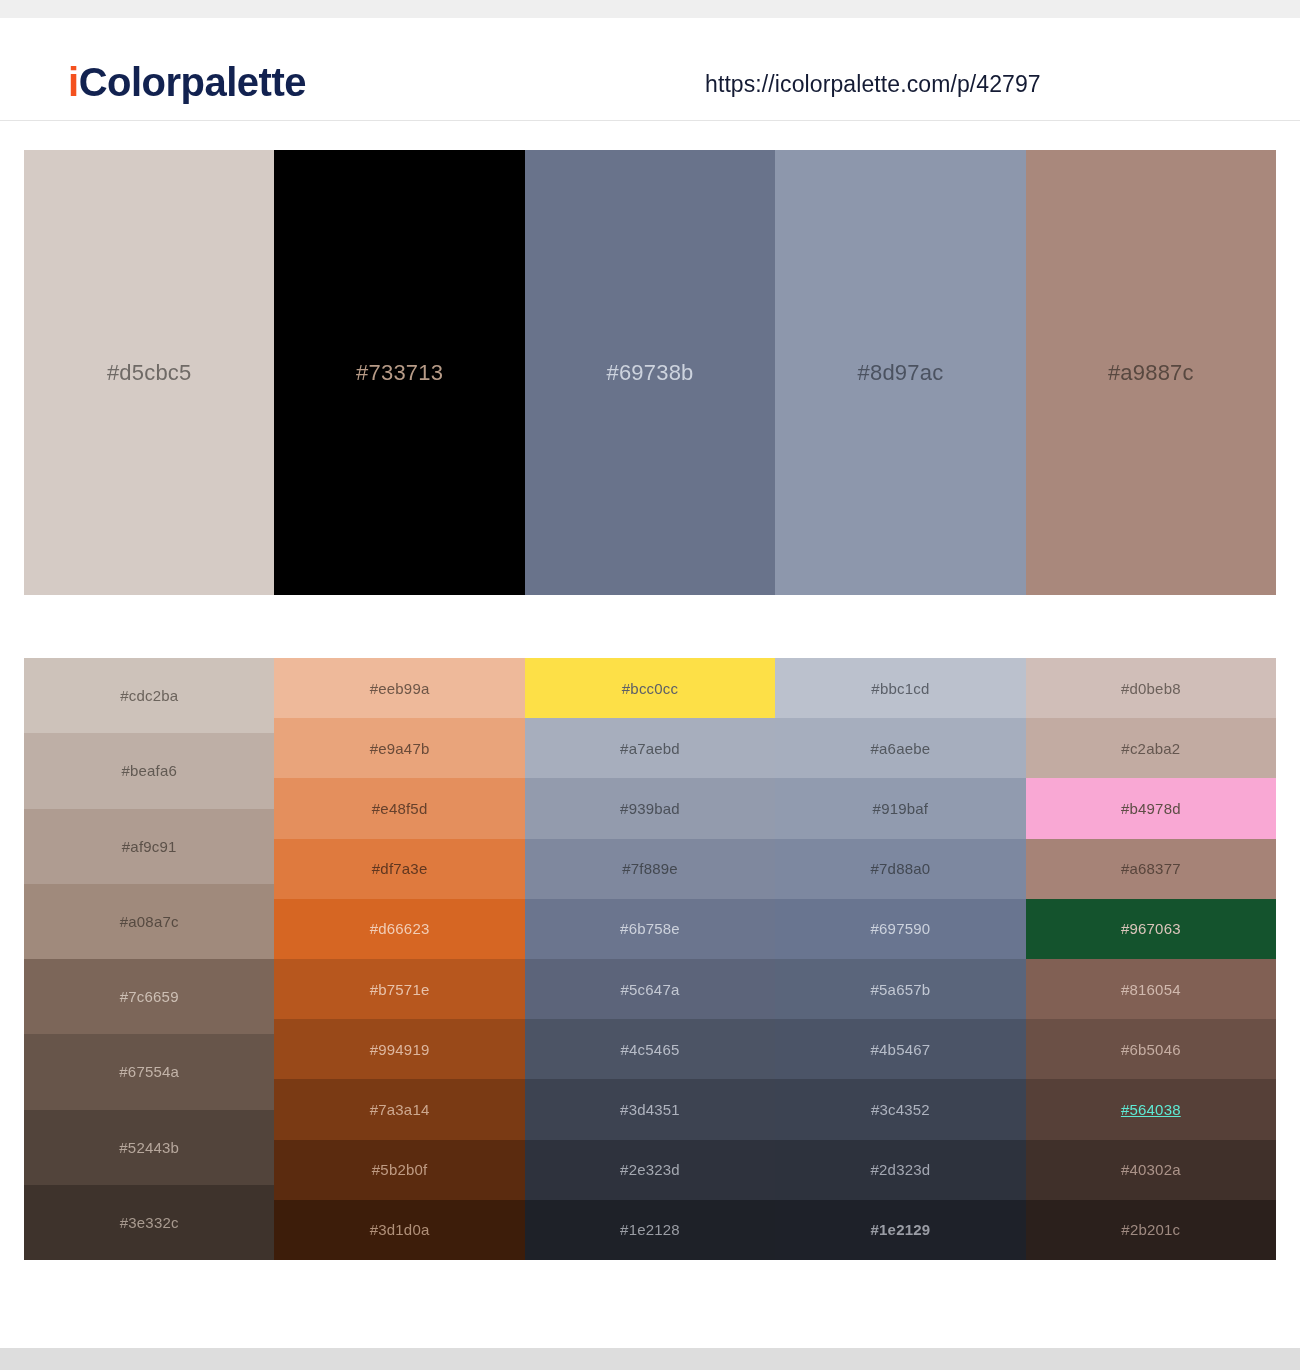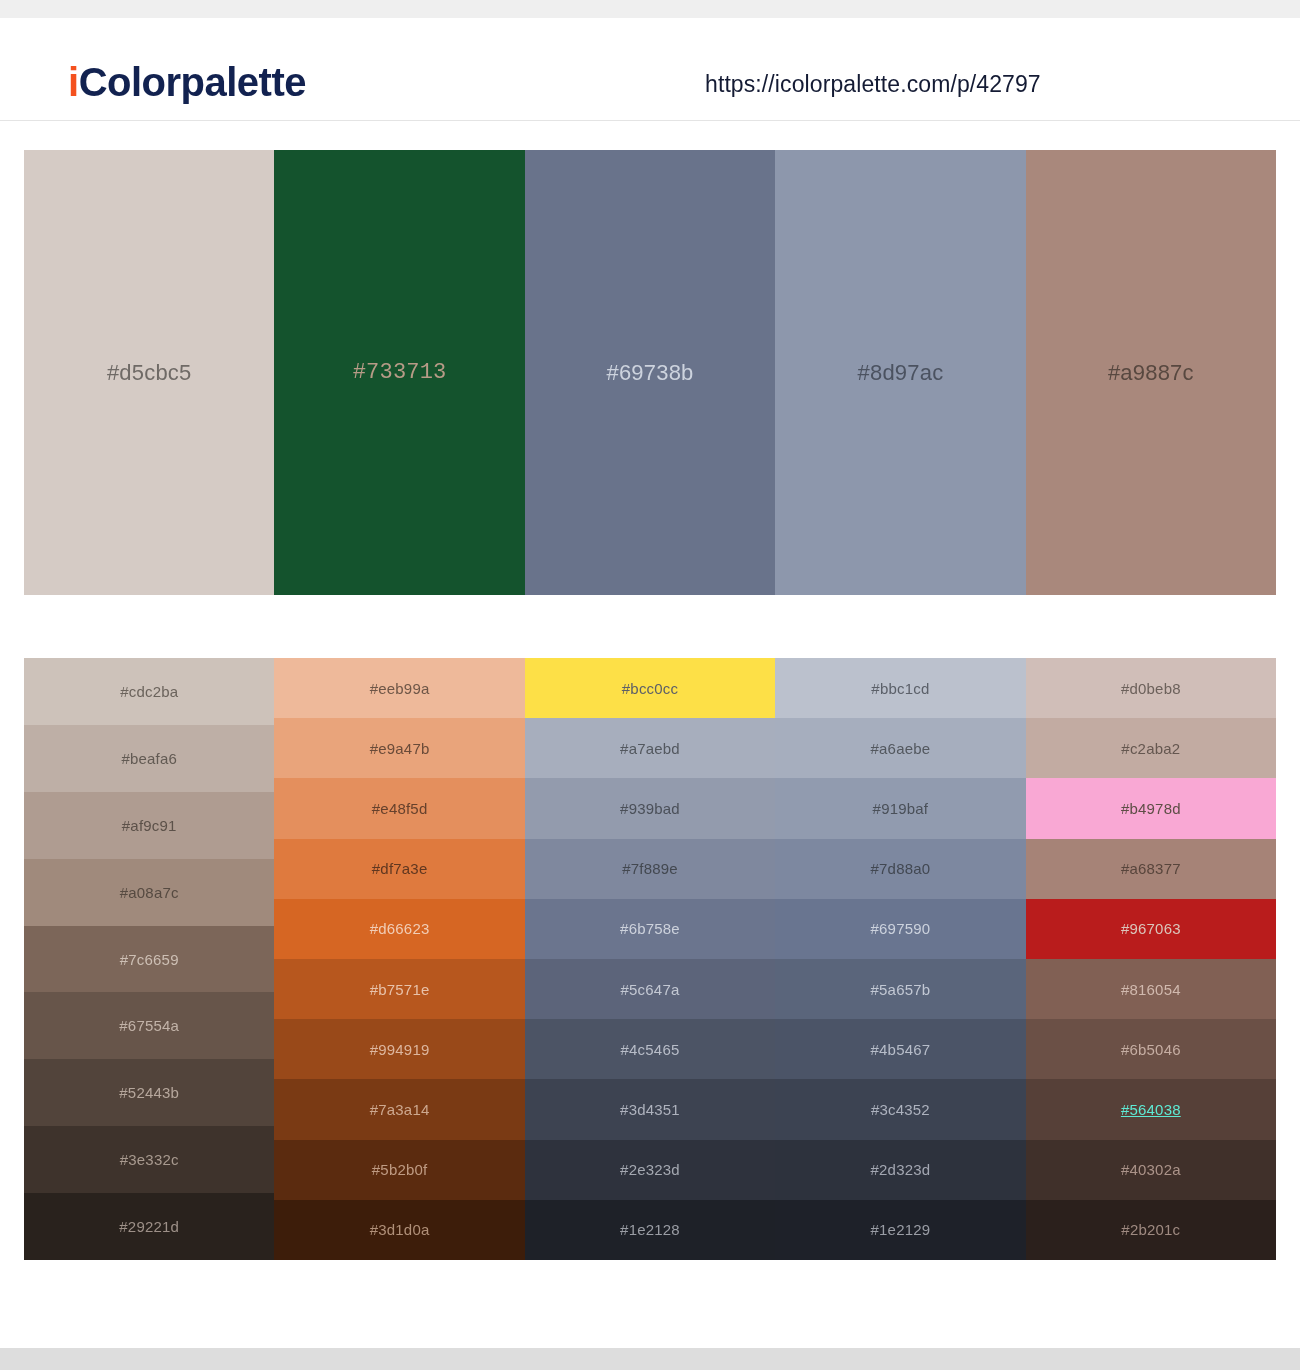--- a/index.html
+++ b/index.html
@@ -126,21 +126,21 @@
     <div class="logo">
       <span class="logo-i">i</span><span class="logo-rest">Colorpalette</span>
     </div>
     <div class="site-url">https://icolorpalette.com/p/42797</div>
   </div>
 
   <div class="main-palette">
       <div class="main-swatch" style="background: rgb(213, 203, 197);">
         <span style="color: rgb(111, 106, 102);">#d5cbc5</span>
       </div>
-      <div class="main-swatch" style="background: #14532d; font-family: Liberation Mono, monospace;">
+      <div class="main-swatch" style="background: #000000;">
         <span style="color: rgb(183, 155, 135);">#733713</span>
       </div>
       <div class="main-swatch" style="background: rgb(105, 115, 139);">
         <span style="color: rgb(205, 211, 222);">#69738b</span>
       </div>
       <div class="main-swatch" style="background: rgb(141, 151, 172); align-items: center;">
         <span style="color: rgb(75, 82, 96);">#8d97ac</span>
       </div>
       <div class="main-swatch" style="background: rgb(169, 136, 124);">
         <span style="color: rgb(88, 72, 64);">#a9887c</span>
@@ -166,23 +166,20 @@
         </div>
         <div class="shade-cell" style="background: rgb(103, 85, 74);">
           <span style="color: rgb(194, 179, 168);">#67554a</span>
         </div>
         <div class="shade-cell" style="background: rgb(82, 68, 59);">
           <span style="color: rgb(182, 167, 156);">#52443b</span>
         </div>
         <div class="shade-cell" style="background: rgb(62, 51, 44);">
           <span style="color: rgb(168, 154, 143);">#3e332c</span>
         </div>
-        <div class="shade-cell" style="background: rgb(41, 34, 29);">
-          <span style="color: rgb(157, 144, 136);">#29221d</span>
-        </div>
       </div>
       <div class="shade-col">
         <div class="shade-cell" style="background: rgb(238, 185, 154);">
           <span style="color: rgb(110, 86, 71);">#eeb99a</span>
         </div>
         <div class="shade-cell" style="background: rgb(233, 164, 123);">
           <span style="color: rgb(106, 75, 57);">#e9a47b</span>
         </div>
         <div class="shade-cell" style="background: rgb(228, 143, 93);">
           <span style="color: rgb(102, 65, 44);">#e48f5d</span>
@@ -262,38 +259,38 @@
         </div>
         <div class="shade-cell" style="background: rgb(75, 84, 103);">
           <span style="color: rgb(183, 189, 201);">#4b5467</span>
         </div>
         <div class="shade-cell" style="background: rgb(60, 67, 82);">
           <span style="color: rgb(173, 178, 190);">#3c4352</span>
         </div>
         <div class="shade-cell" style="background: rgb(45, 50, 61);">
           <span style="color: rgb(163, 167, 178);">#2d323d</span>
         </div>
-        <div class="shade-cell" style="background: rgb(30, 33, 41);">
+        <div class="shade-cell" style="background: rgb(30, 33, 41); font-weight: bold;">
           <span style="color: rgb(154, 157, 165);">#1e2129</span>
         </div>
       </div>
       <div class="shade-col">
         <div class="shade-cell" style="background: rgb(208, 190, 184);">
           <span style="color: rgb(108, 97, 91);">#d0beb8</span>
         </div>
         <div class="shade-cell" style="background: rgb(194, 171, 162);">
           <span style="color: rgb(101, 87, 80);">#c2aba2</span>
         </div>
         <div class="shade-cell" style="background: #f9a8d4;">
           <span style="color: rgb(94, 78, 70);">#b4978d</span>
         </div>
         <div class="shade-cell" style="background: rgb(166, 131, 119);">
           <span style="color: rgb(88, 69, 60);">#a68377</span>
         </div>
-        <div class="shade-cell" style="background: #b91c1c;">
+        <div class="shade-cell" style="background: #14532d;">
           <span style="color: rgb(219, 197, 187);">#967063</span>
         </div>
         <div class="shade-cell" style="background: rgb(129, 96, 84);">
           <span style="color: rgb(209, 185, 174); text-align: center;">#816054</span>
         </div>
         <div class="shade-cell" style="background: rgb(107, 80, 70);">
           <span style="color: rgb(197, 173, 162);">#6b5046</span>
         </div>
         <div class="shade-cell" style="background: rgb(86, 64, 56);">
           <span style="color: #5eead4; text-decoration: underline;">#564038</span>

